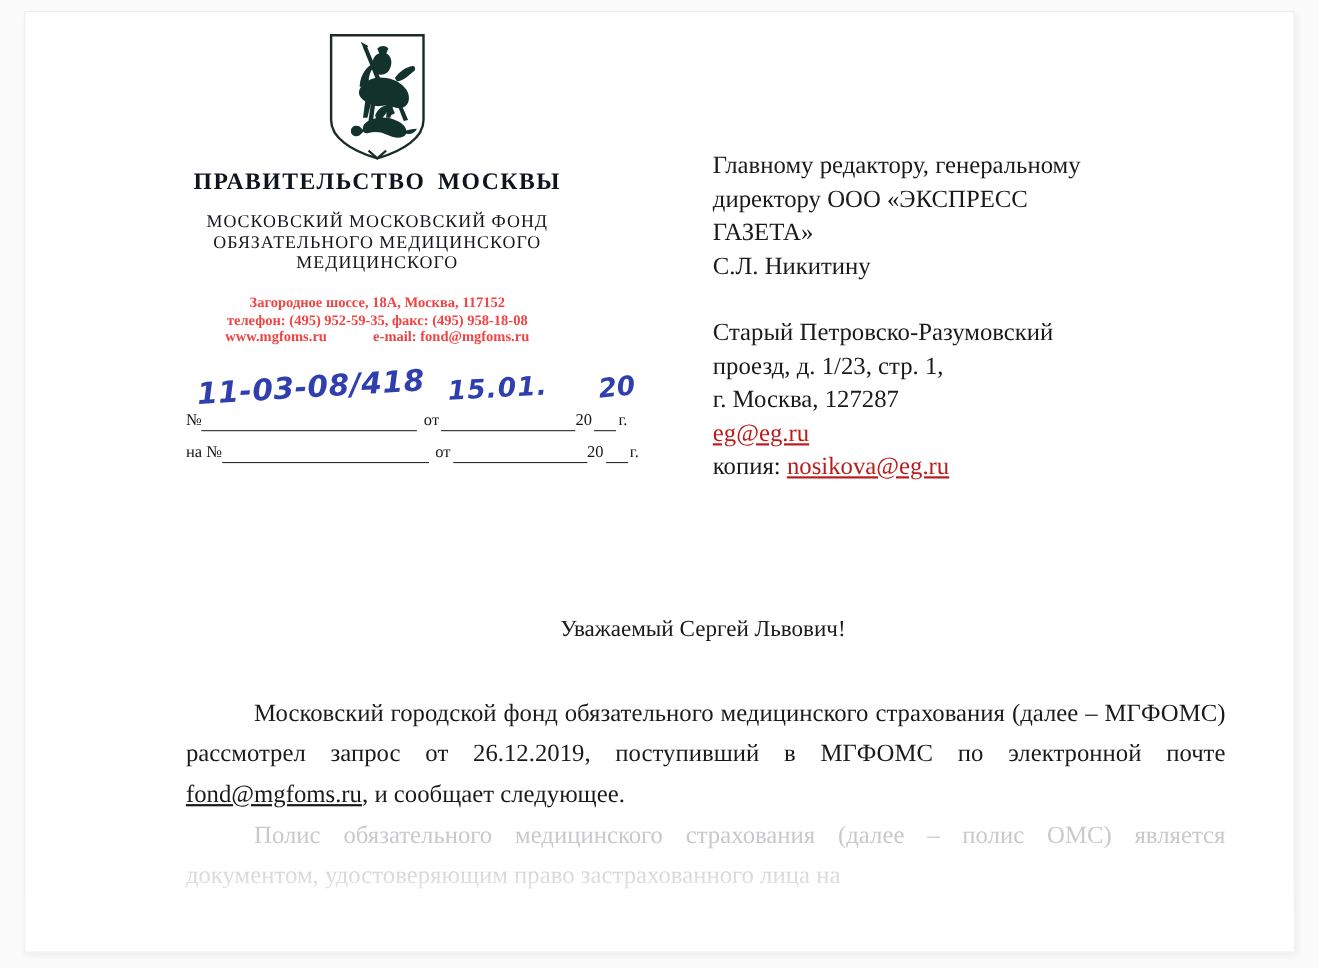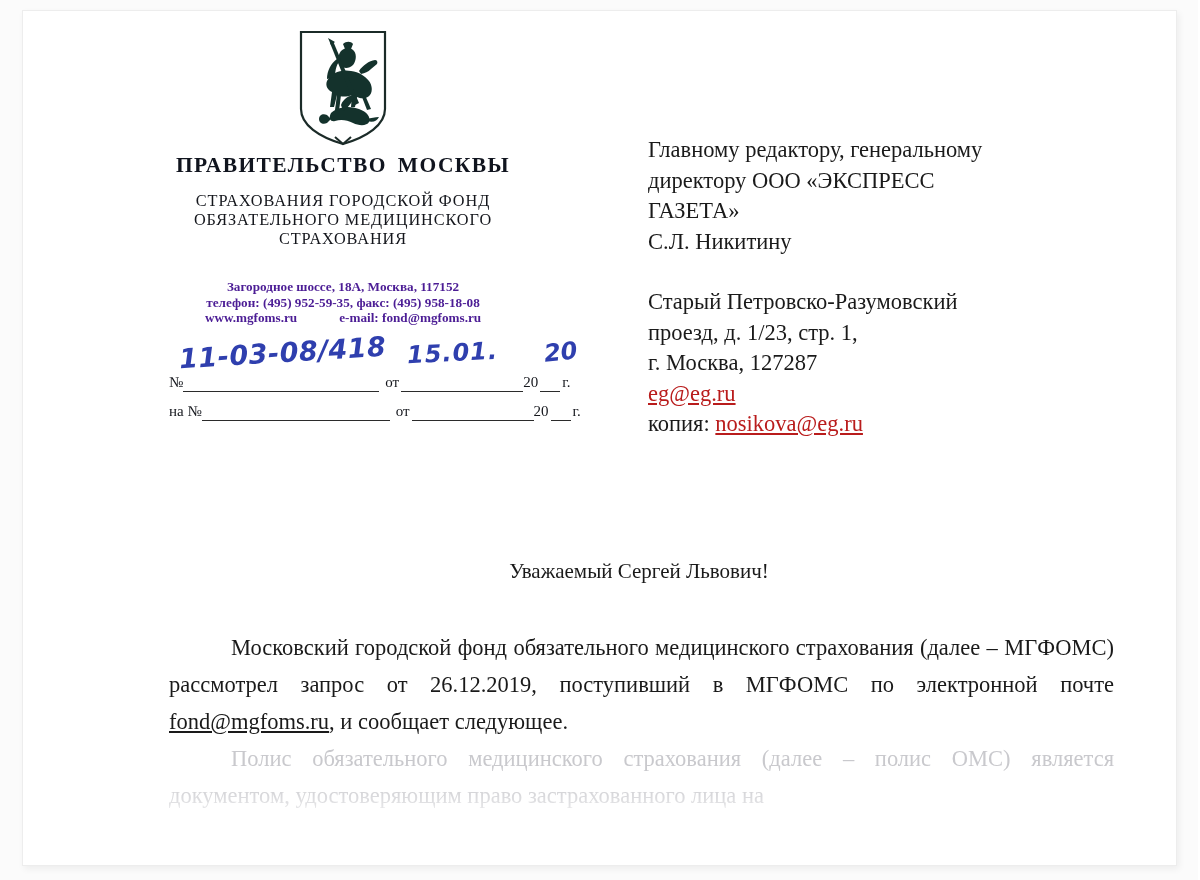--- a/index.html
+++ b/index.html
@@ -64,24 +64,24 @@
   .org-name {
     margin-top: 13px;
     font-size: 16.3px;
     line-height: 19px;
     letter-spacing: 0.9px;
     color: #14161c;
   }
   .org-name div { white-space: nowrap; }
 
   .contacts {
-    margin-top: 31px;
+    margin-top: 19px;
     font-size: 13.2px;
     line-height: 15.5px;
-    color: #4c1d95;
+    color: #ef4444;
     font-weight: bold;
   }
   .contacts .row-site {
     display: flex;
     justify-content: center;
     gap: 42px;
   }
 
   
   .refblock {
@@ -238,23 +238,23 @@
 
           <path d="M70 92 C76 94 80 92 82 88 C78 88 74 89 70 90 Z"></path>
         </g>
       </svg>
 
       <div class="org-gov">
         <span class="w">ПРАВИТЕЛЬСТВО</span><span>МОСКВЫ</span>
       </div>
 
       <div class="org-name">
-        <div>СТРАХОВАНИЯ  ГОРОДСКОЙ  ФОНД</div>
+        <div>МОСКОВСКИЙ  МОСКОВСКИЙ  ФОНД</div>
         <div>ОБЯЗАТЕЛЬНОГО  МЕДИЦИНСКОГО</div>
-        <div>СТРАХОВАНИЯ</div>
+        <div>МЕДИЦИНСКОГО</div>
       </div>
 
       <div class="contacts">
         <div>Загородное шоссе,  18А, Москва, 117152</div>
         <div>телефон: (495) 952-59-35, факс: (495) 958-18-08</div>
         <div class="row-site">
           <span>www.mgfoms.ru</span>
           <span>e-mail: fond@mgfoms.ru</span>
         </div>
       </div>

